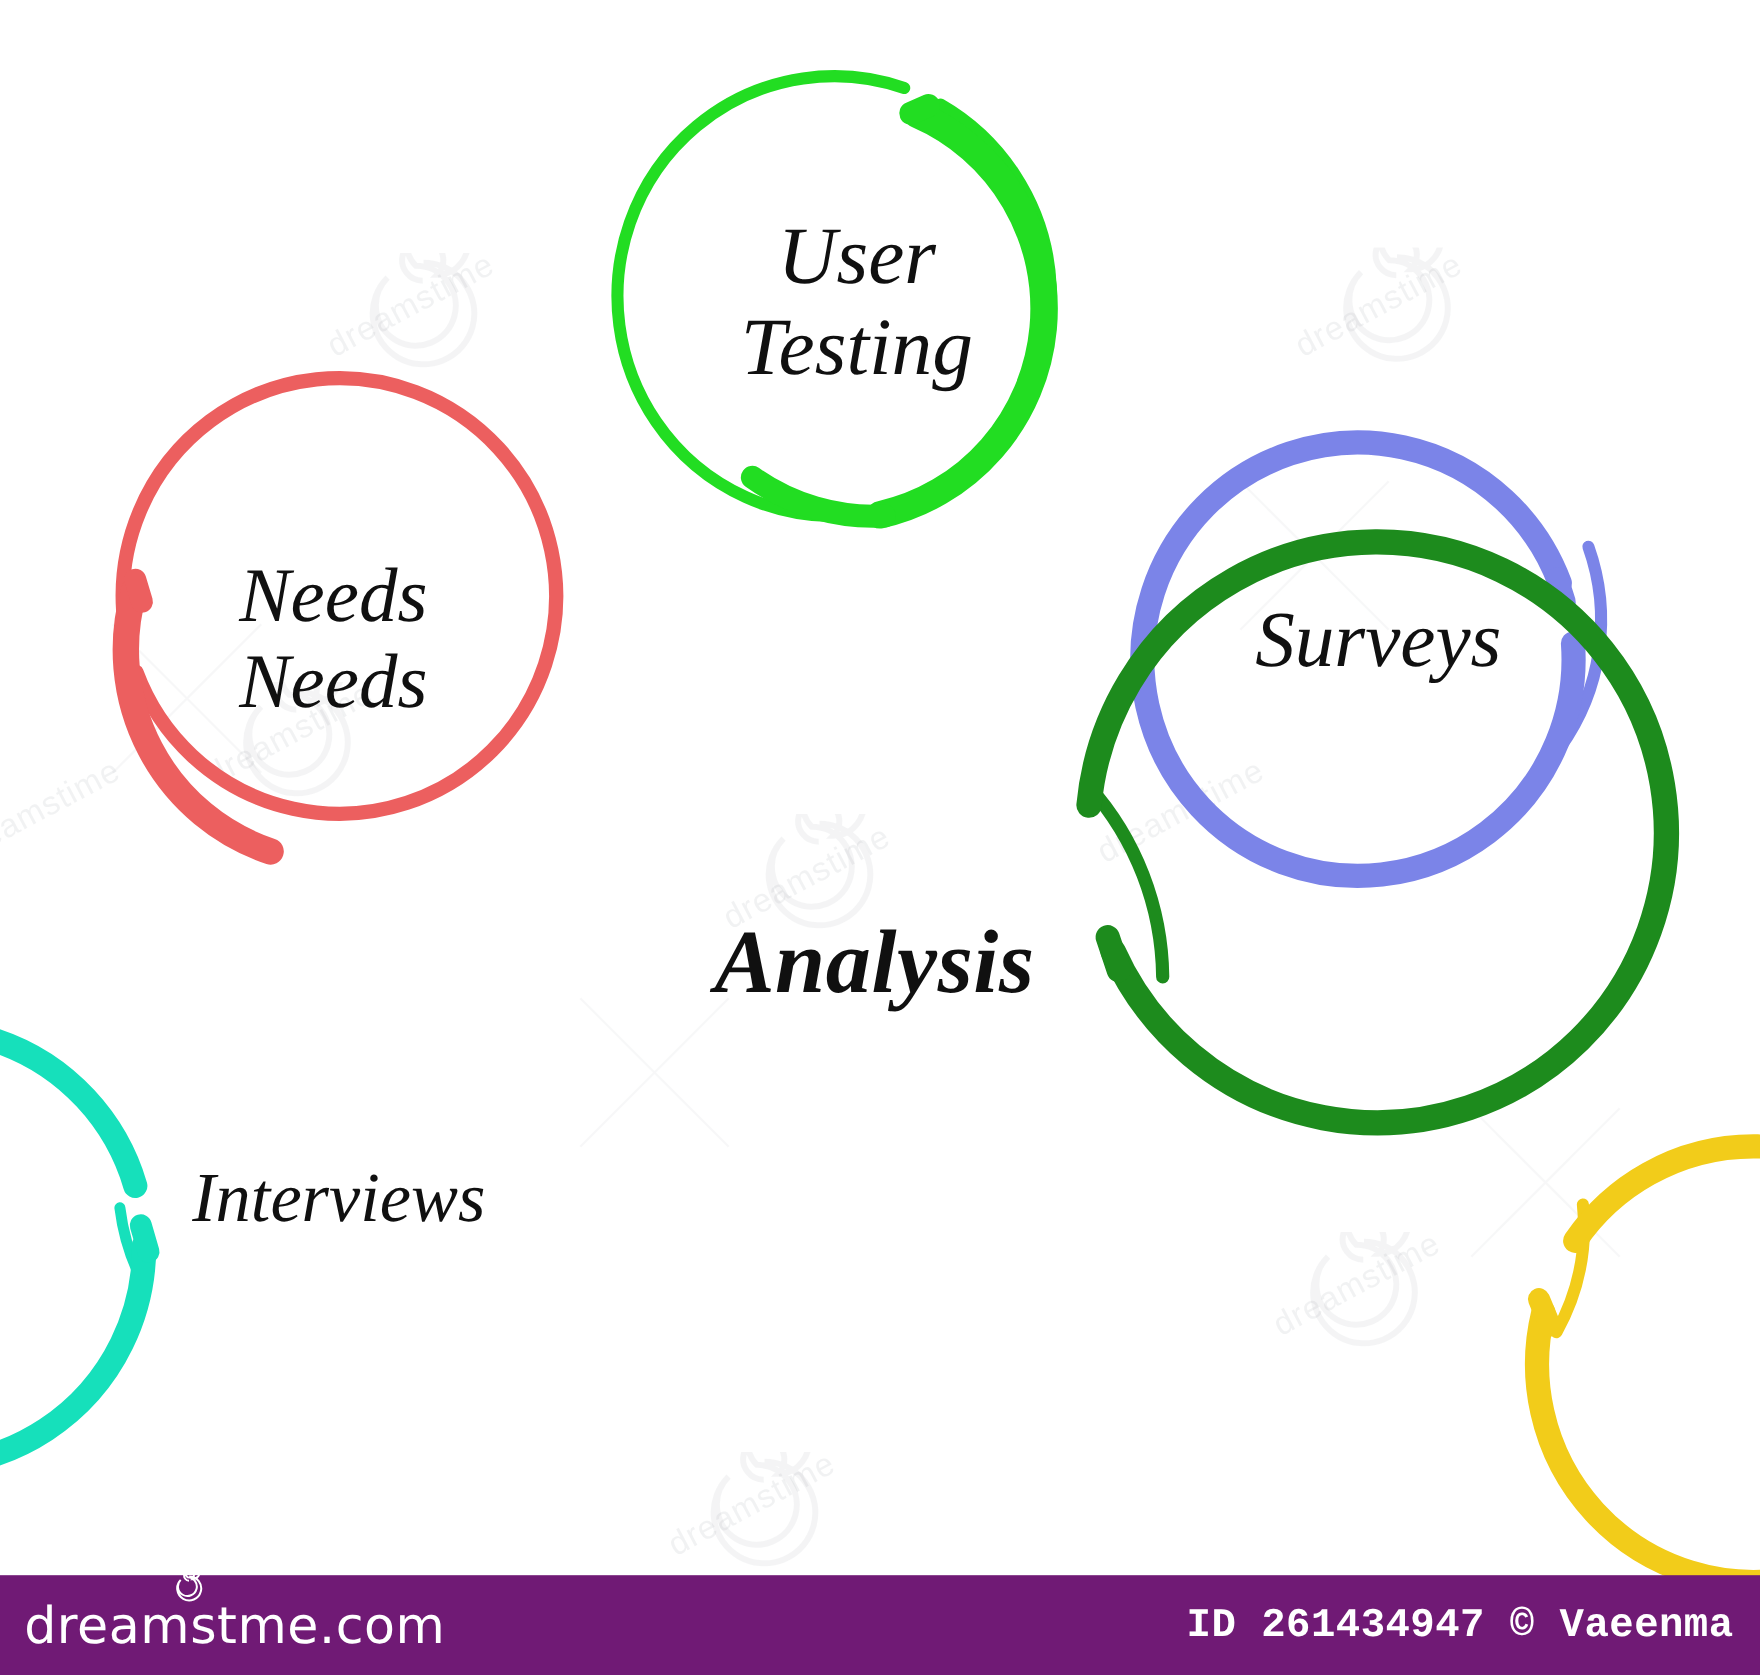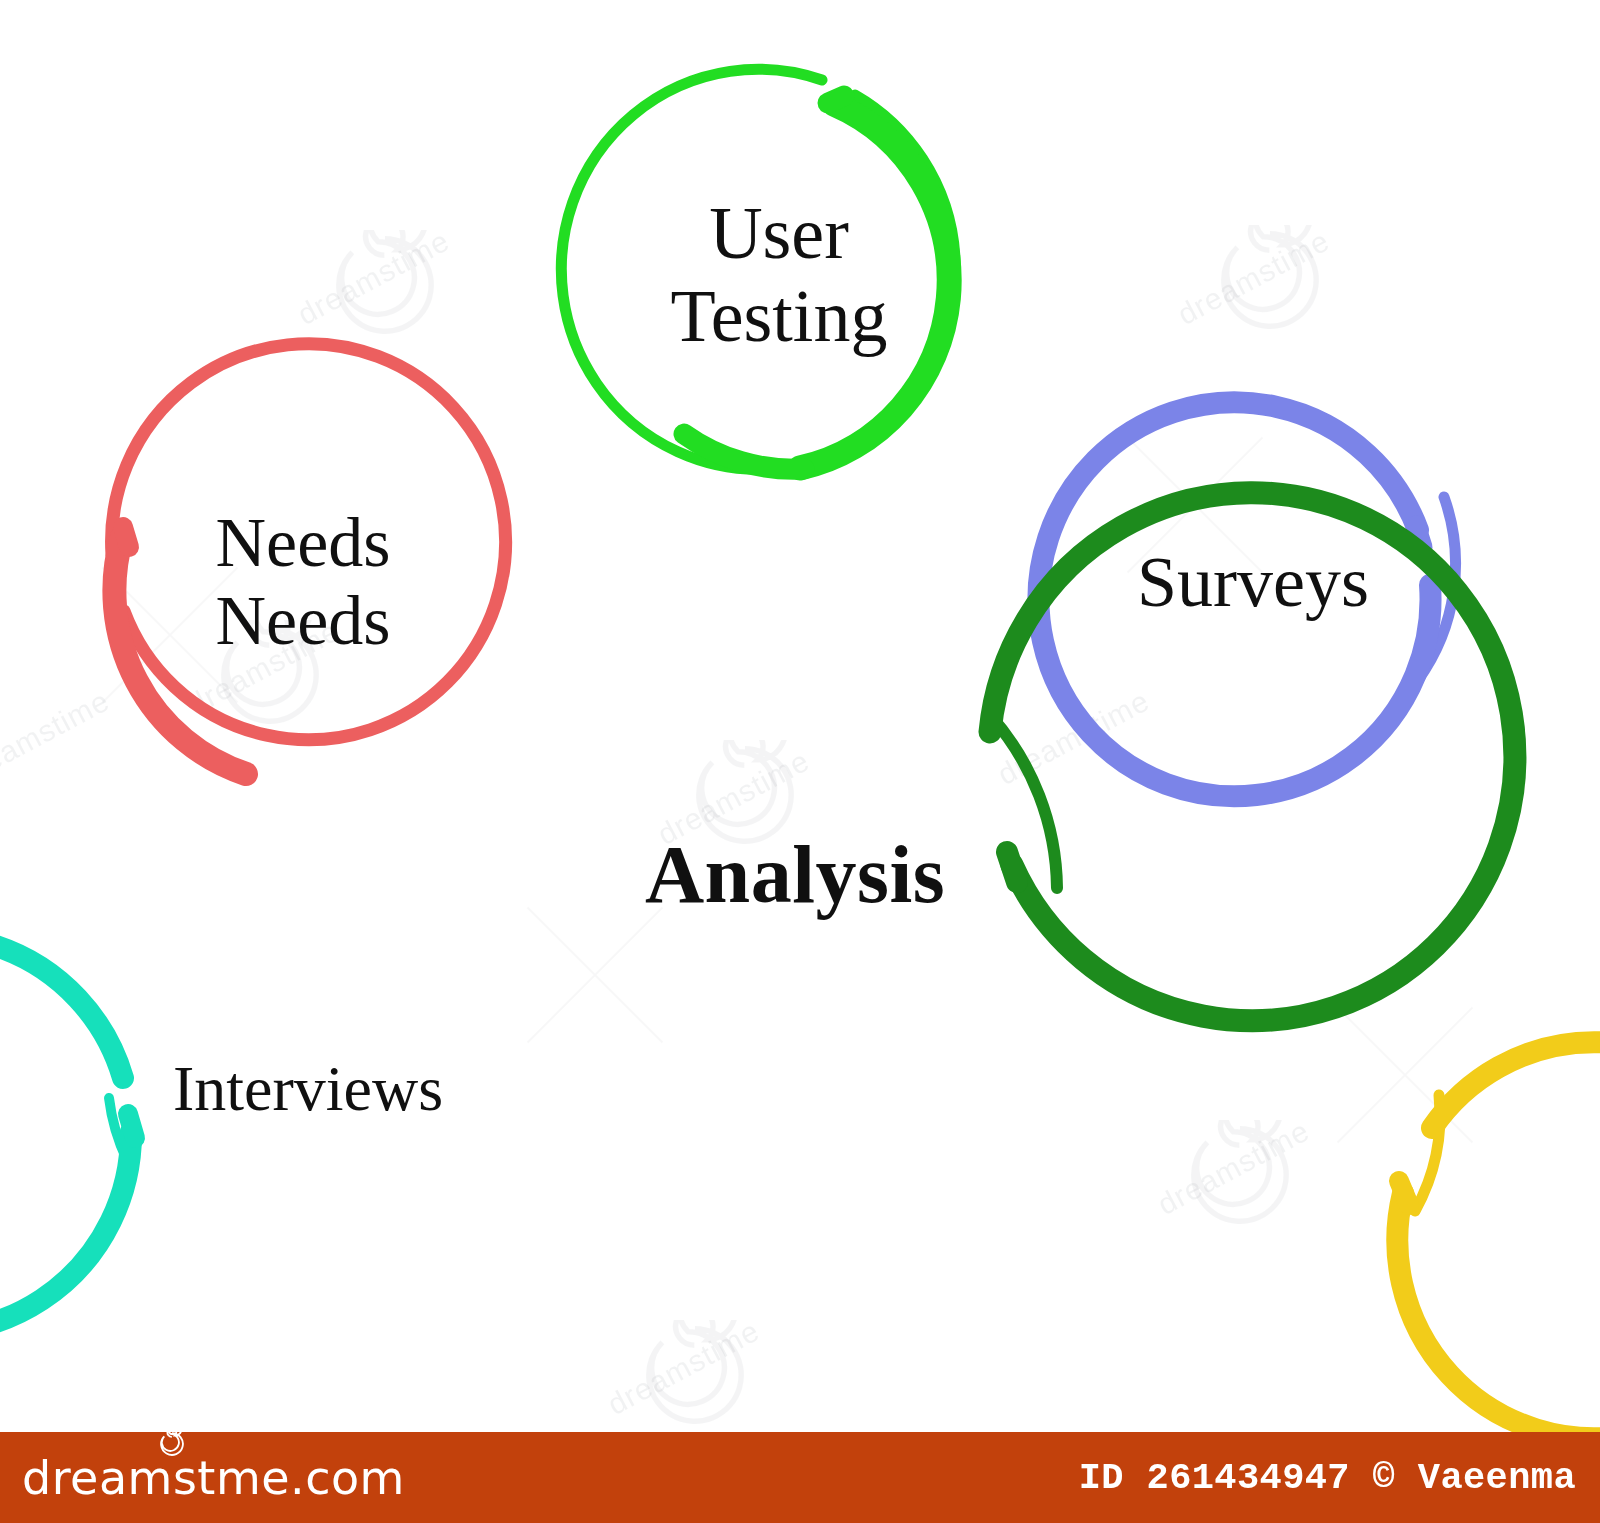--- a/index.html
+++ b/index.html
@@ -47,20 +47,21 @@
     position: absolute;
     width: 150px;
     height: 150px;
     opacity: 0.07;
   }
 
   
   .node {
     position: absolute;
     z-index: 5;
+    font-style: italic;
   }
   .node svg {
     position: absolute;
     left: 0;
     top: 0;
     width: 100%;
     height: 100%;
     overflow: visible;
   }
   .node-label {
@@ -90,21 +91,21 @@
     letter-spacing: 0.5px;
   }
 
   
   #footer {
     position: absolute;
     left: 0;
     right: 0;
     bottom: 0;
     height: 91px;
-    background: #c2410c;
+    background: #701a75;
     z-index: 20;
   }
   #brand {
     position: absolute;
     left: 22px;
     top: 50%;
     transform: translateY(-50%);
     color: #ffffff;
     font-family: "DejaVu Sans", sans-serif;
     font-size: 46px;

